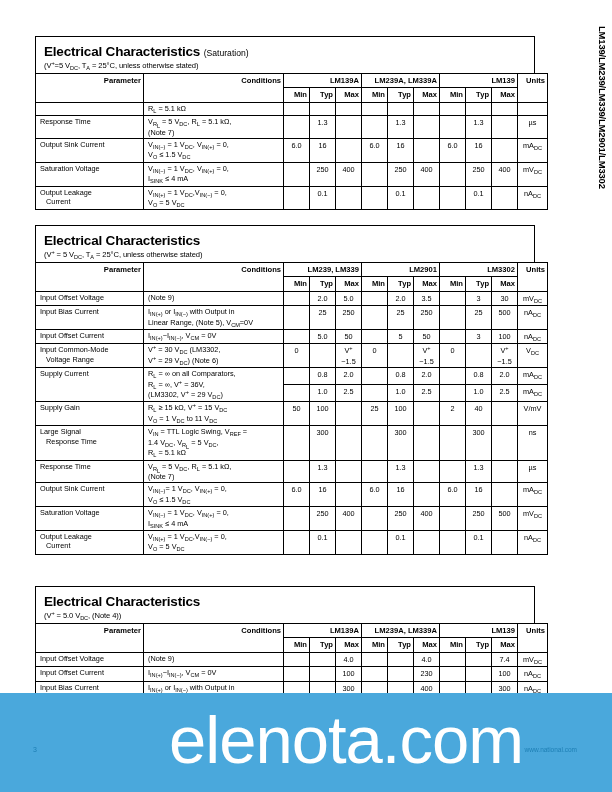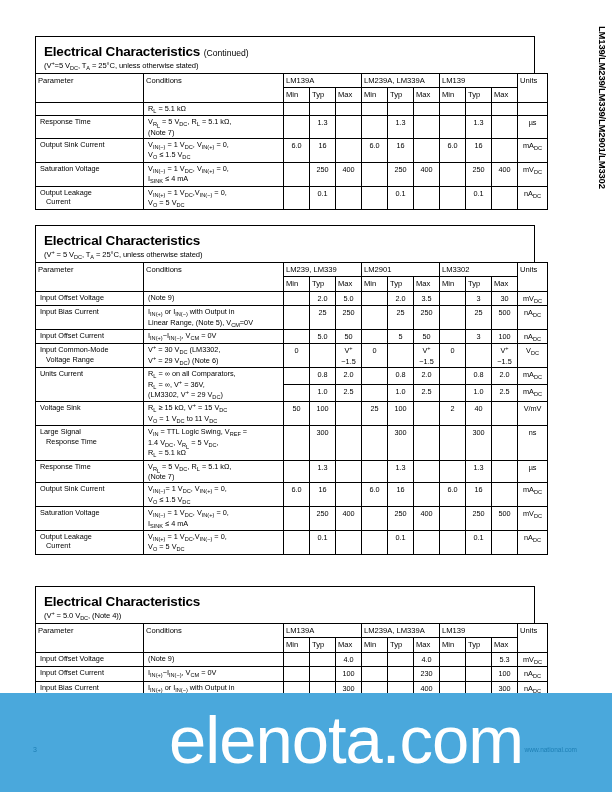--- a/index.html
+++ b/index.html
@@ -28,21 +28,21 @@
   .sec-title{font-size:13.5px;font-weight:bold;letter-spacing:-0.2px;}
   .sec-title .cont{font-size:8.6px;font-weight:normal;letter-spacing:0;}
   .sec-sub{font-size:7.6px;margin-top:2px;letter-spacing:-0.1px;}
 
   table{border-collapse:collapse;width:500px;table-layout:fixed;}
   td,th{
     border:1px solid #000;
     font-size:7.3px;font-weight:normal;text-align:left;
     padding:1px 3px;vertical-align:top;line-height:9.4px;
   }
-  th{text-align:left;font-weight:normal;font-size:7.6px;padding:2px 2px;}
+  th{text-align:right;font-weight:bold;font-size:7.6px;padding:2px 2px;}
   .grp{border-left:1px solid #000;}
   td.num{text-align:center;font-size:7.3px;padding-top:2px;}
   .param{padding-left:4px;margin-top:29px;}
   .cond{padding-left:4px;}
   sub{font-size:5.6px;vertical-align:baseline;position:relative;top:2px;}
   sup{font-size:5.6px;vertical-align:baseline;position:relative;top:-3px;}
 
   
   col.c-param{width:108px}
   col.c-cond{width:140px}
@@ -73,21 +73,21 @@
 </style>
 </head>
 <body>
 
 <div class="page">
 
   <div class="side-title">LM139/LM239/LM339/LM2901/LM3302</div>
 
   <div class="section" id="sec0" style="top:36px;">
       <div class="sec-head">
-        <div class="sec-title">Electrical Characteristics <span class="cont">(Continued)</span></div>
+        <div class="sec-title">Electrical Characteristics <span class="cont">(Saturation)</span></div>
         <div class="sec-sub">(V<sup>+</sup>=5 V<sub>DC</sub>, T<sub>A</sub> = 25°C, unless otherwise stated)</div>
       </div>
       <table>
         <colgroup>
           <col class="c-param">
           <col class="c-cond">
           <col class="c-n">
           <col class="c-n">
           <col class="c-n">
           <col class="c-n">
@@ -281,21 +281,21 @@
             <td class="num">V<sup>+</sup>−1.5</td>
             <td class="num grp">0</td>
             <td class="num"></td>
             <td class="num">V<sup>+</sup>−1.5</td>
             <td class="num grp">0</td>
             <td class="num"></td>
             <td class="num">V<sup>+</sup>−1.5</td>
             <td class="num">V<sub>DC</sub></td>
           </tr>
           <tr>
-            <td class="param" rowspan="2">Units Current</td>
+            <td class="param" rowspan="2">Supply Current</td>
             <td class="cond" rowspan="2">R<sub>L</sub> = ∞ on all Comparators,<br>R<sub>L</sub> = ∞, V<sup>+</sup> = 36V,<br>(LM3302, V<sup>+</sup> = 29 V<sub>DC</sub>)</td>
             <td class="num grp"></td>
             <td class="num">0.8</td>
             <td class="num">2.0</td>
             <td class="num grp"></td>
             <td class="num">0.8</td>
             <td class="num">2.0</td>
             <td class="num grp"></td>
             <td class="num">0.8</td>
             <td class="num">2.0</td>
@@ -307,21 +307,21 @@
             <td class="num">2.5</td>
             <td class="num grp"></td>
             <td class="num">1.0</td>
             <td class="num">2.5</td>
             <td class="num grp"></td>
             <td class="num">1.0</td>
             <td class="num">2.5</td>
             <td class="num">mA<sub>DC</sub></td>
           </tr>
           <tr>
-            <td class="param">Voltage Sink</td>
+            <td class="param">Supply Gain</td>
             <td class="cond">R<sub>L</sub> ≥ 15 kΩ, V<sup>+</sup> = 15 V<sub>DC</sub><br>V<sub>O</sub> = 1 V<sub>DC</sub> to 11 V<sub>DC</sub></td>
             <td class="num grp">50</td>
             <td class="num">100</td>
             <td class="num"></td>
             <td class="num grp">25</td>
             <td class="num">100</td>
             <td class="num"></td>
             <td class="num grp">2</td>
             <td class="num">40</td>
             <td class="num"></td>
@@ -444,21 +444,21 @@
             <td class="param">Input Offset Voltage</td>
             <td class="cond">(Note 9)</td>
             <td class="num grp"></td>
             <td class="num"></td>
             <td class="num">4.0</td>
             <td class="num grp"></td>
             <td class="num"></td>
             <td class="num">4.0</td>
             <td class="num grp"></td>
             <td class="num"></td>
-            <td class="num">5.3</td>
+            <td class="num">7.4</td>
             <td class="num">mV<sub>DC</sub></td>
           </tr>
           <tr>
             <td class="param">Input Offset Current</td>
             <td class="cond">I<sub>IN(+)</sub>−I<sub>IN(−)</sub>, V<sub>CM</sub> = 0V</td>
             <td class="num grp"></td>
             <td class="num"></td>
             <td class="num">100</td>
             <td class="num grp"></td>
             <td class="num"></td>

